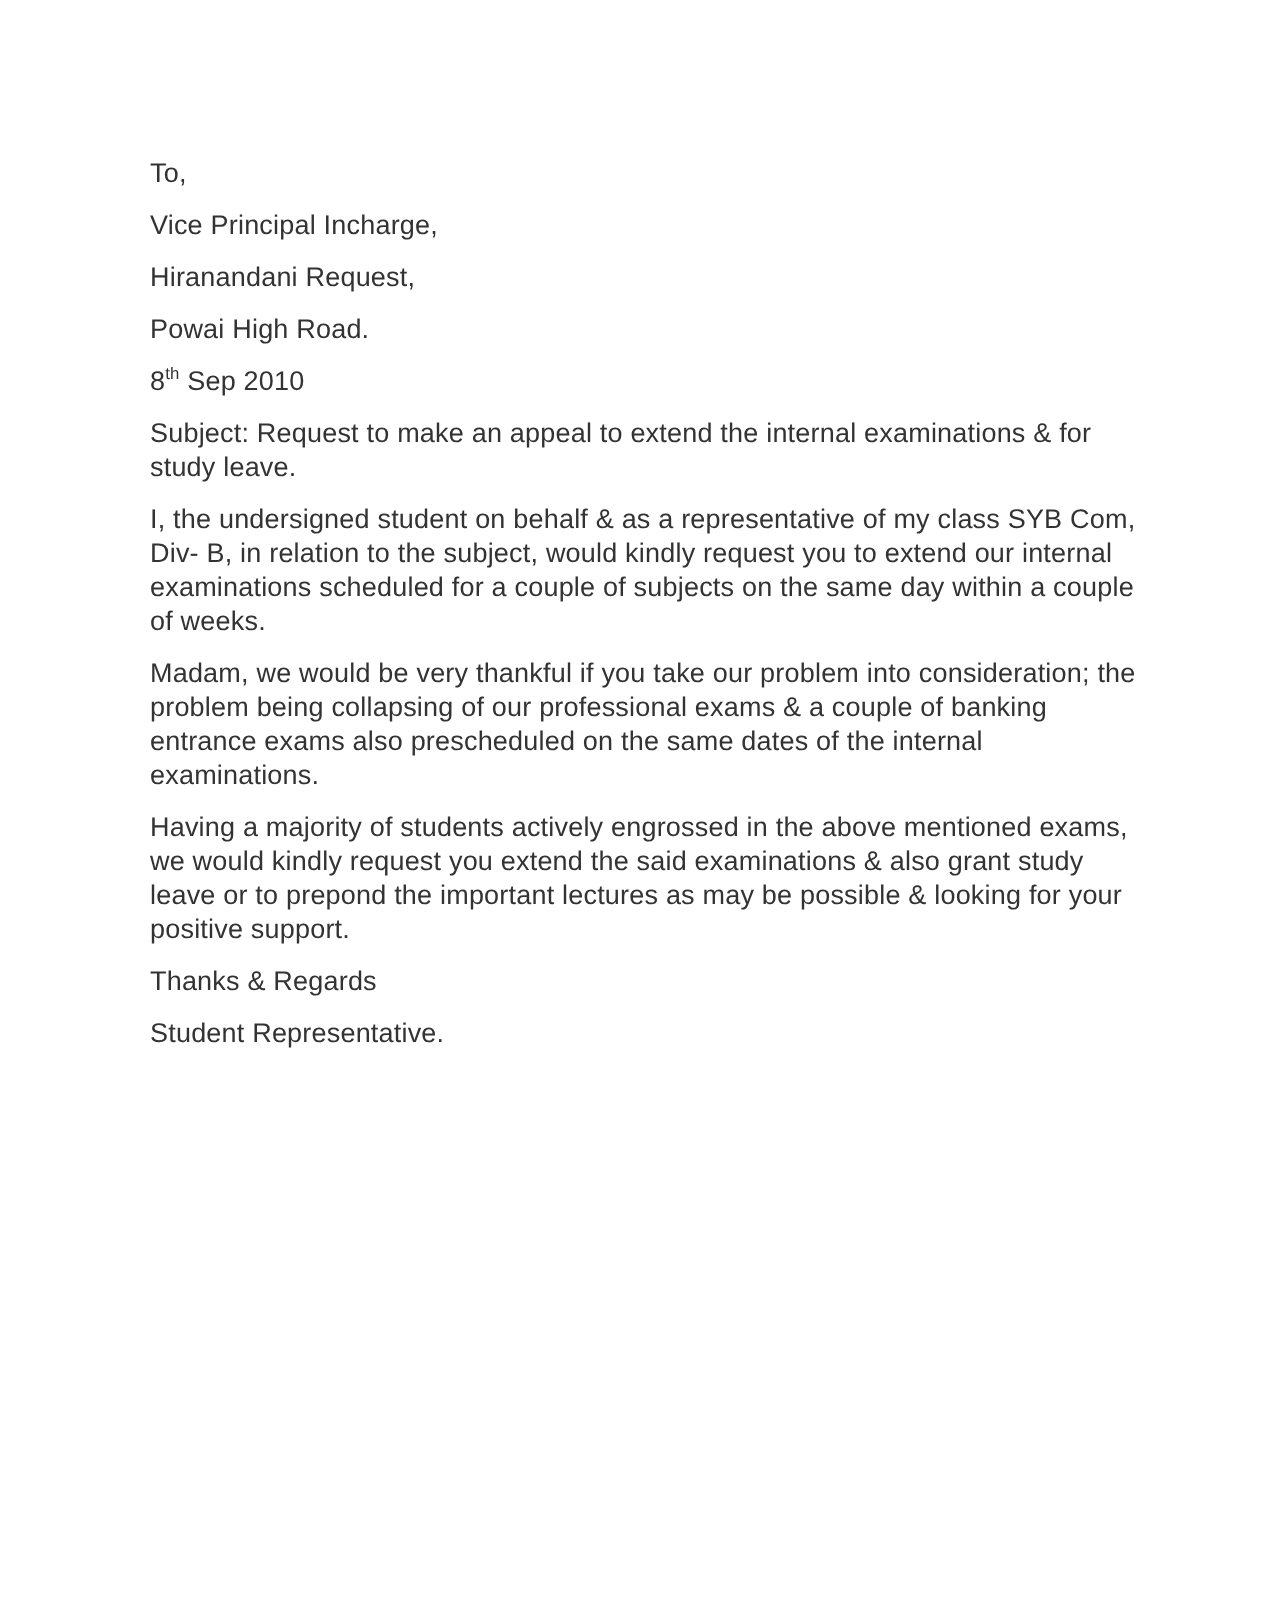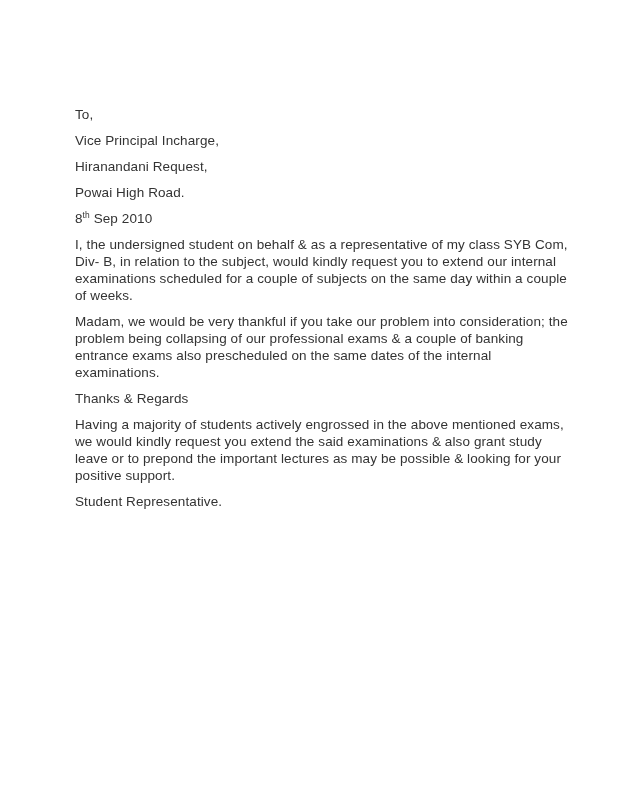--- a/index.html
+++ b/index.html
@@ -17,21 +17,20 @@
   .letter {
     position: absolute;
     left: 75px;
     top: 78px;
     width: 502px;
     font-family: "Liberation Sans", "DejaVu Sans", sans-serif;
     font-size: 13.5px;
     line-height: 17px;
     color: #333333;
     letter-spacing: 0.1px;
-    margin-top: 28px;
   }
   .letter p {
     margin: 0 0 9px 0;
     padding: 0;
   }
   .letter sup {
     font-size: 0.62em;
     line-height: 0;
     vertical-align: super;
   }
@@ -46,26 +45,27 @@
 
     <p>Vice Principal Incharge,</p>
 
 
     <p>Hiranandani Request,</p>
 
     <p>Powai High Road.</p>
 
     <p><span>8</span><sup>th</sup><span> Sep 2010</span></p>
 
+    <p>Subject: Request to make an appeal to extend the internal examinations &amp; for study leave.</p>
 
 
     <p>I, the undersigned student on behalf &amp; as a representative of my class SYB Com, Div- B, in relation to the subject, would kindly request you to extend our internal examinations scheduled for a couple of subjects on the same day within a couple of weeks.</p>
 
     <p>Madam, we would be very thankful if you take our problem into consideration; the problem being collapsing of our professional exams &amp; a couple of banking entrance exams also prescheduled on the same dates of the internal examinations.</p>
 
+    <p>Having a majority of students actively engrossed in the above mentioned exams, we would kindly request you extend the said examinations &amp; also grant study leave or to prepond the important lectures as may be possible &amp; looking for your positive support.</p>
+
     <p>Thanks &amp; Regards</p>
-
-    <p>Having a majority of students actively engrossed in the above mentioned exams, we would kindly request you extend the said examinations &amp; also grant study leave or to prepond the important lectures as may be possible &amp; looking for your positive support.</p>
 
     <p>Student Representative.</p>
 
   </div>
 </div>
 
 </body></html>

